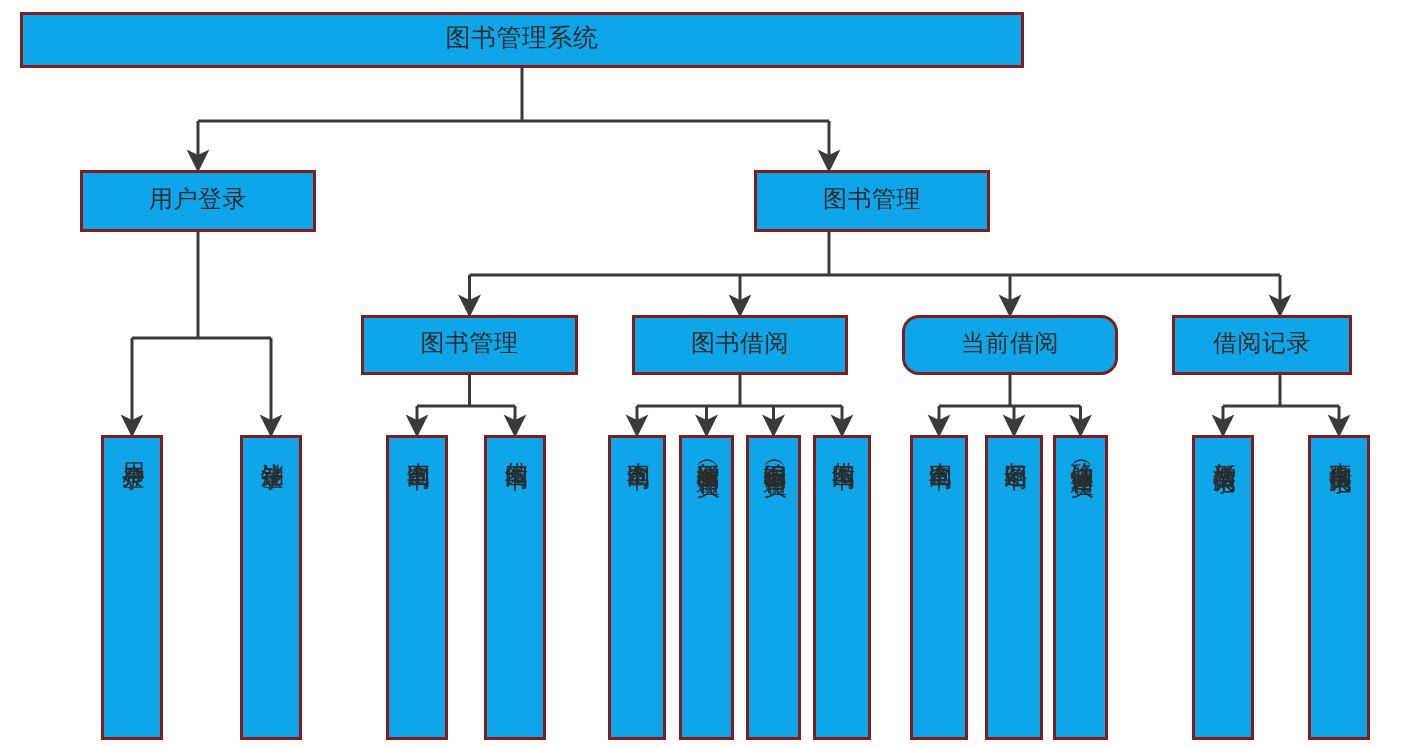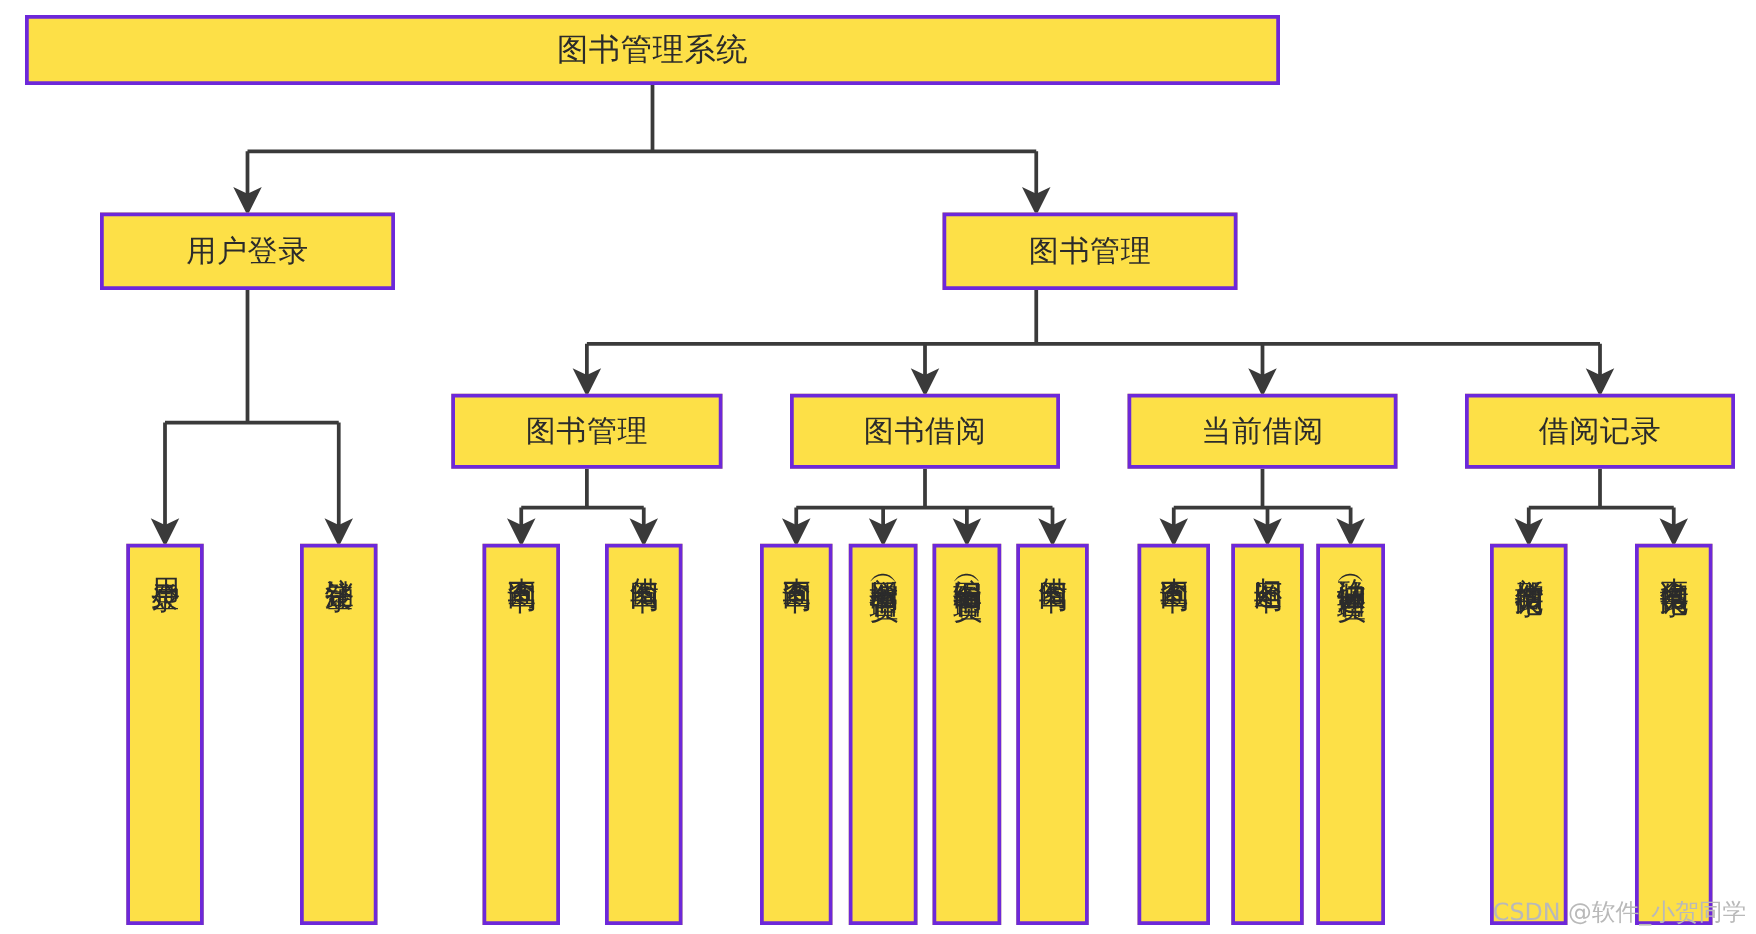--- a/index.html
+++ b/index.html
@@ -22,26 +22,27 @@
     position: absolute;
     left: 0;
     top: 0;
     width: 1405px;
     height: 747px;
     pointer-events: none;
   }
   .node {
     position: absolute;
     box-sizing: border-box;
-    background: #fde047;
-    border: 3px solid #6d28d9;
+    background: #0ea5e9;
+    border: 3px solid #7f1d1d;
     display: flex;
     align-items: center;
     justify-content: center;
     z-index: 2;
+    font-family: Liberation Mono, monospace;
   }
   .node .label {
     color: #2b2b2b;
     letter-spacing: 0.5px;
     line-height: 1.18;
     text-align: center;
     white-space: nowrap;
   }
   .node-root .label { font-size: 25px; }
   .node-l2 .label   { font-size: 24px; }
@@ -130,24 +131,24 @@
   <div class="node node-l2" style="left: 711px; top: 170px; width: 236px; height: 62px; margin-left: 43px;">
     <span class="label">图书管理</span>
   </div>
 
   <div class="node node-l3" style="left: 361px; top: 315px; width: 217px; height: 60px;">
     <span class="label">图书管理</span>
   </div>
   <div class="node node-l3" style="left: 632px; top: 315px; width: 216px; height: 60px;">
     <span class="label">图书借阅</span>
   </div>
-  <div class="node node-l3" style="left: 902px; top: 315px; width: 216px; height: 60px;">
+  <div class="node node-l3" style="left: 902px; top: 315px; width: 216px; height: 60px; border-radius: 17px;">
     <span class="label">当前借阅</span>
   </div>
-  <div class="node node-l3" style="left: 1172px; top: 315px; width: 216px; height: 60px;">
+  <div class="node node-l3" style="left: 1172px; top: 315px; width: 180px; height: 60px;">
     <span class="label">借阅记录</span>
   </div>
 
   <div class="node node-leaf" style="left: 101px; top: 435px; width: 62px; height: 305px;">
     <span class="label">用户登录</span>
   </div>
   <div class="node node-leaf" style="left: 240px; top: 435px; width: 62px; height: 305px;">
     <span class="label">注销登录</span>
   </div>
   <div class="node node-leaf" style="left: 386px; top: 435px; width: 62px; height: 305px;">
@@ -177,15 +178,14 @@
   <div class="node node-leaf" style="left: 1053px; top: 435px; width: 55px; height: 305px;">
     <span class="label">确认归还（管理员）</span>
   </div>
   <div class="node node-leaf" style="left: 1192px; top: 435px; width: 62px; height: 305px;">
     <span class="label">新增借阅记录</span>
   </div>
   <div class="node node-leaf" style="left: 1308px; top: 435px; width: 62px; height: 305px;">
     <span class="label">查询借阅记录</span>
   </div>
 
-  <div class="watermark">CSDN @软件_小贺同学</div>
 
 </div>
 
 </body></html>

